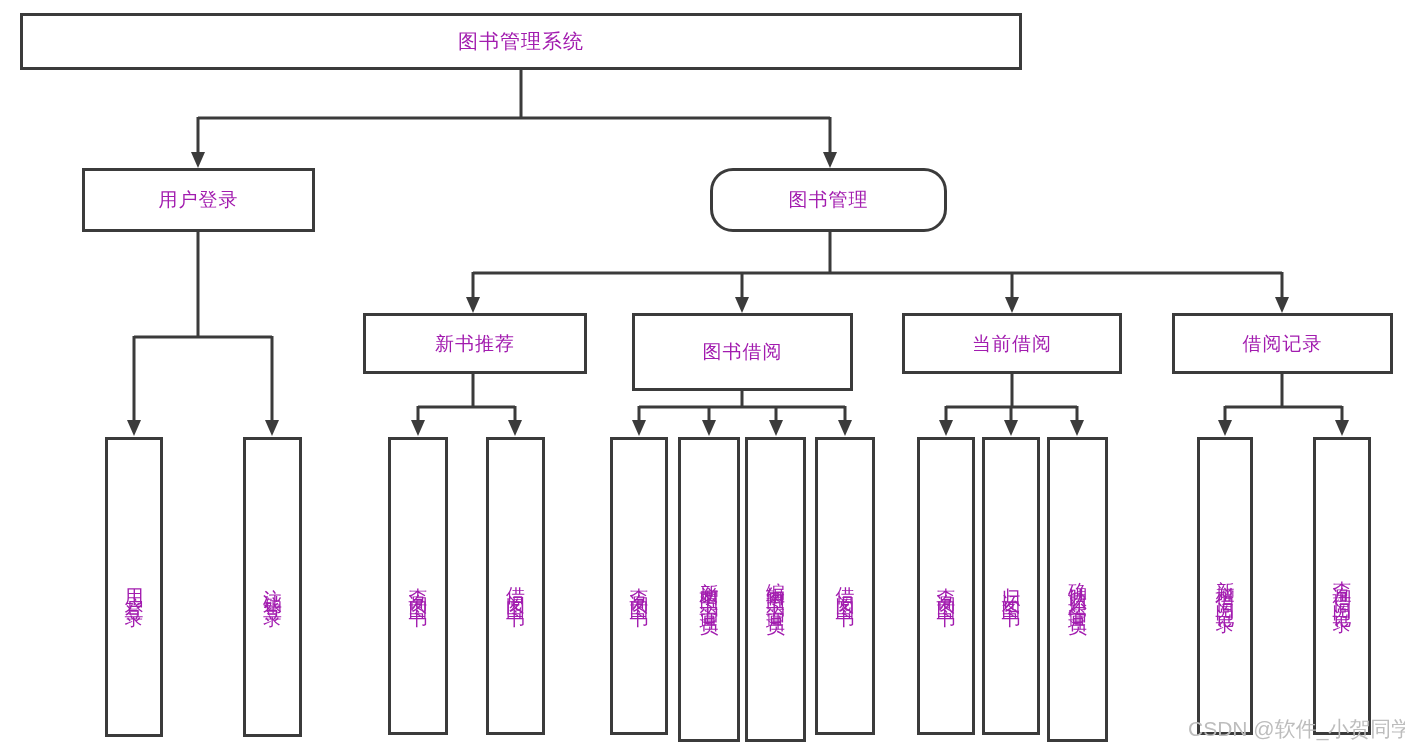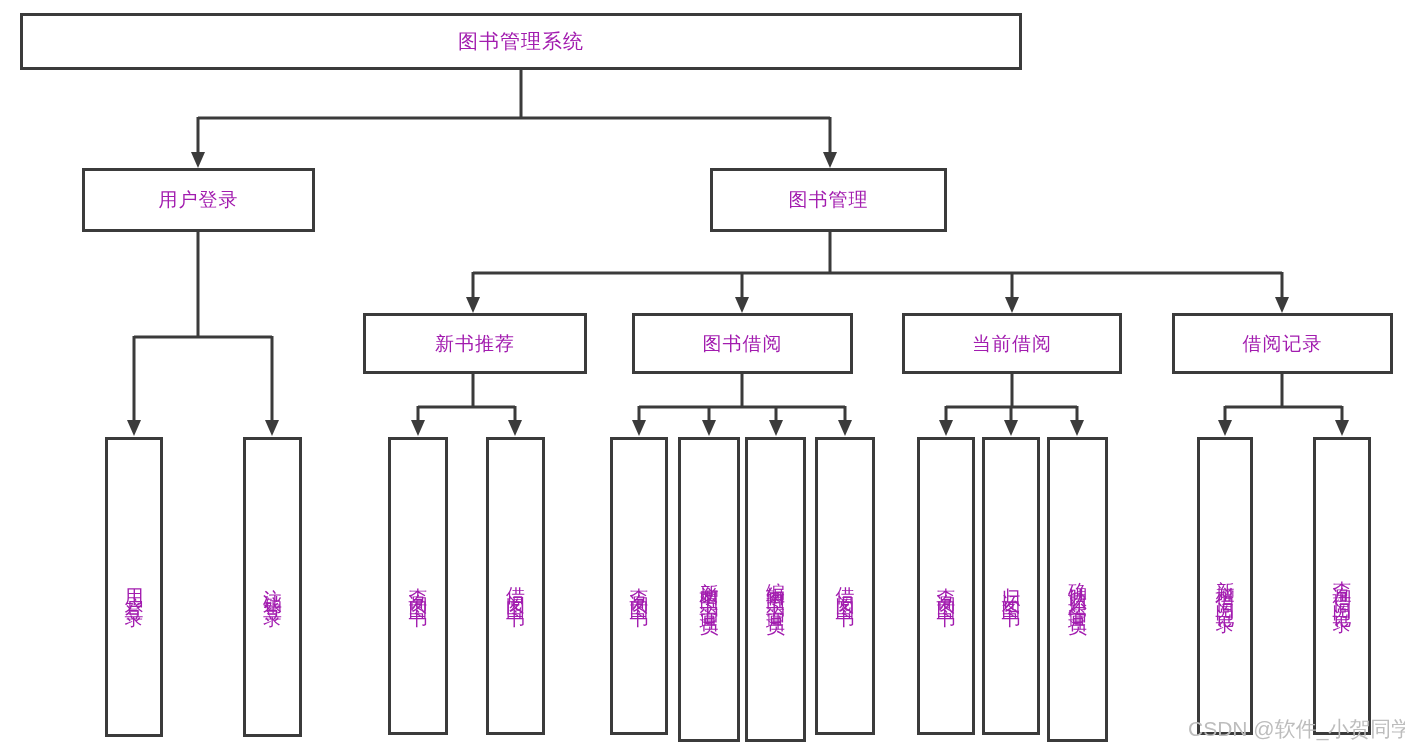--- a/index.html
+++ b/index.html
@@ -81,28 +81,28 @@
     </g>
   </svg>
 
   <div class="node h-node root-node" style="left:20px;top:13px;width:1002px;height:57px;">
     <span>图书管理系统</span>
   </div>
 
   <div class="node h-node" style="left:82px;top:168px;width:233px;height:64px;">
     <span>用户登录</span>
   </div>
-  <div class="node h-node" style="left:710px;top:168px;width:237px;height:64px;">
+  <div class="node h-node" style="left:710px;top:168px;width:237px;height:64px;border-radius:23px;">
     <span>图书管理</span>
   </div>
 
   <div class="node h-node" style="left:363px;top:313px;width:224px;height:61px;">
     <span>新书推荐</span>
   </div>
-  <div class="node h-node" style="left:632px;top:313px;width:221px;height:61px;">
+  <div class="node h-node" style="left:632px;top:313px;width:221px;height:78px;">
     <span>图书借阅</span>
   </div>
   <div class="node h-node" style="left:902px;top:313px;width:220px;height:61px;">
     <span>当前借阅</span>
   </div>
   <div class="node h-node" style="left:1172px;top:313px;width:221px;height:61px;">
     <span>借阅记录</span>
   </div>
 
   <div class="node v-node" style="left:105px;top:437px;width:58px;height:300px;">

